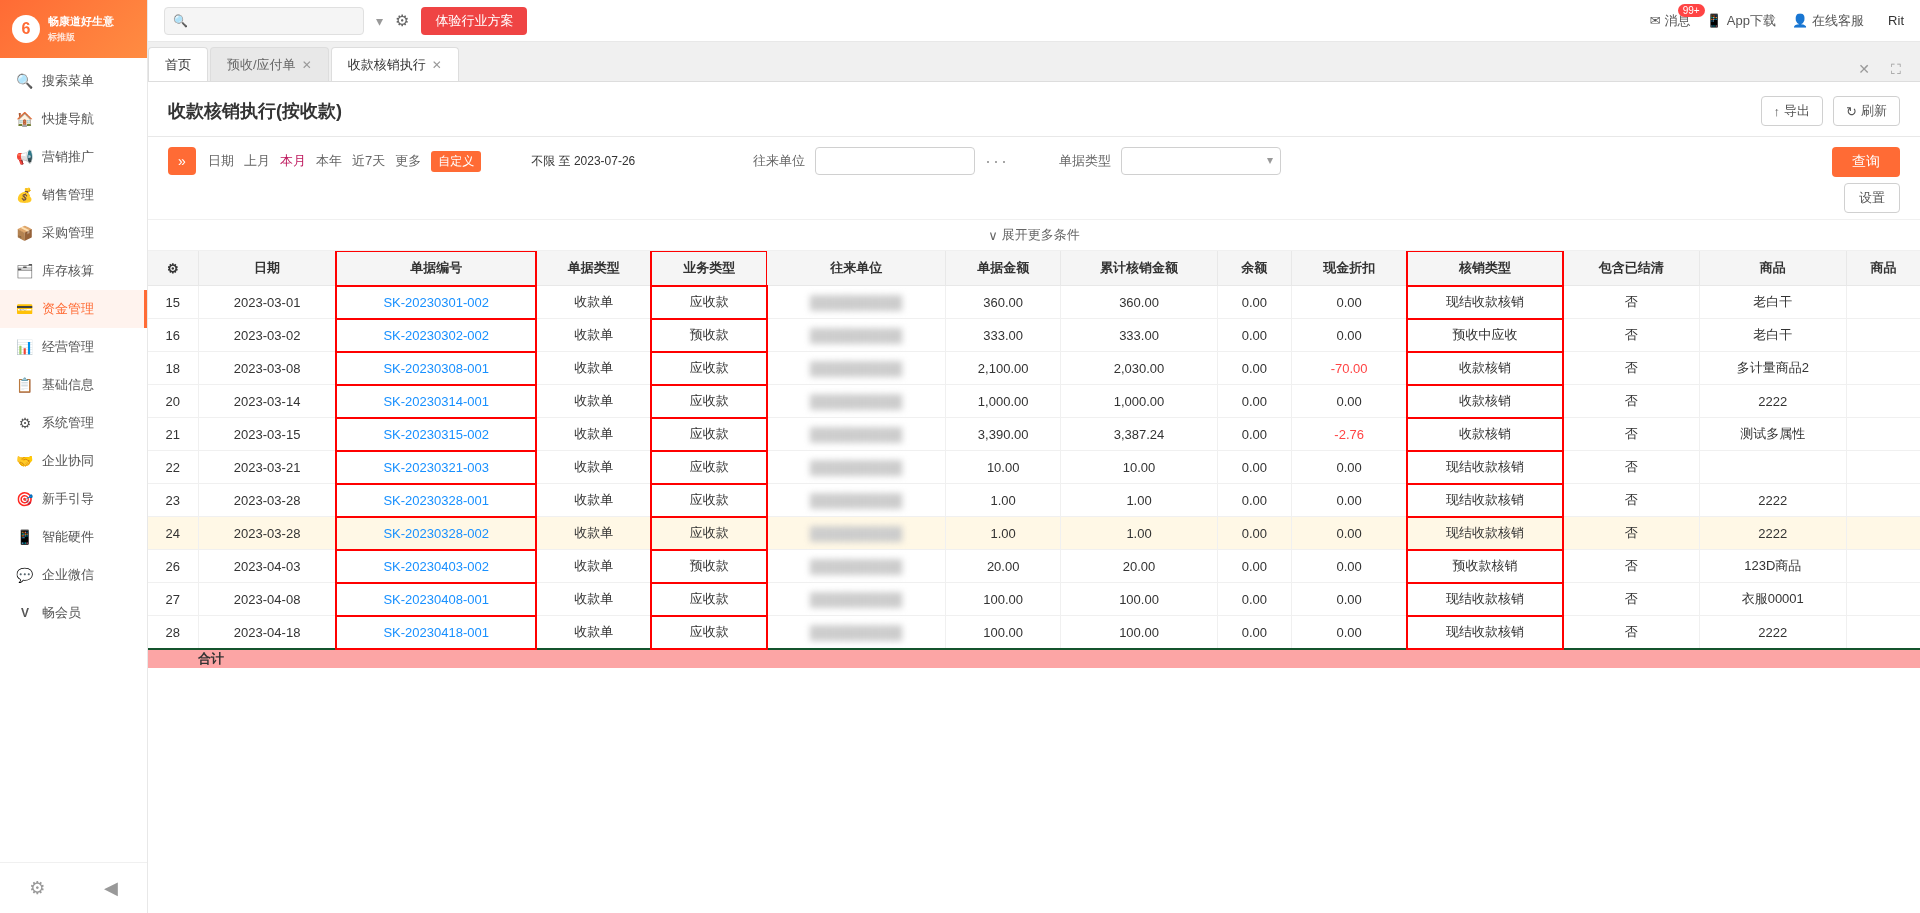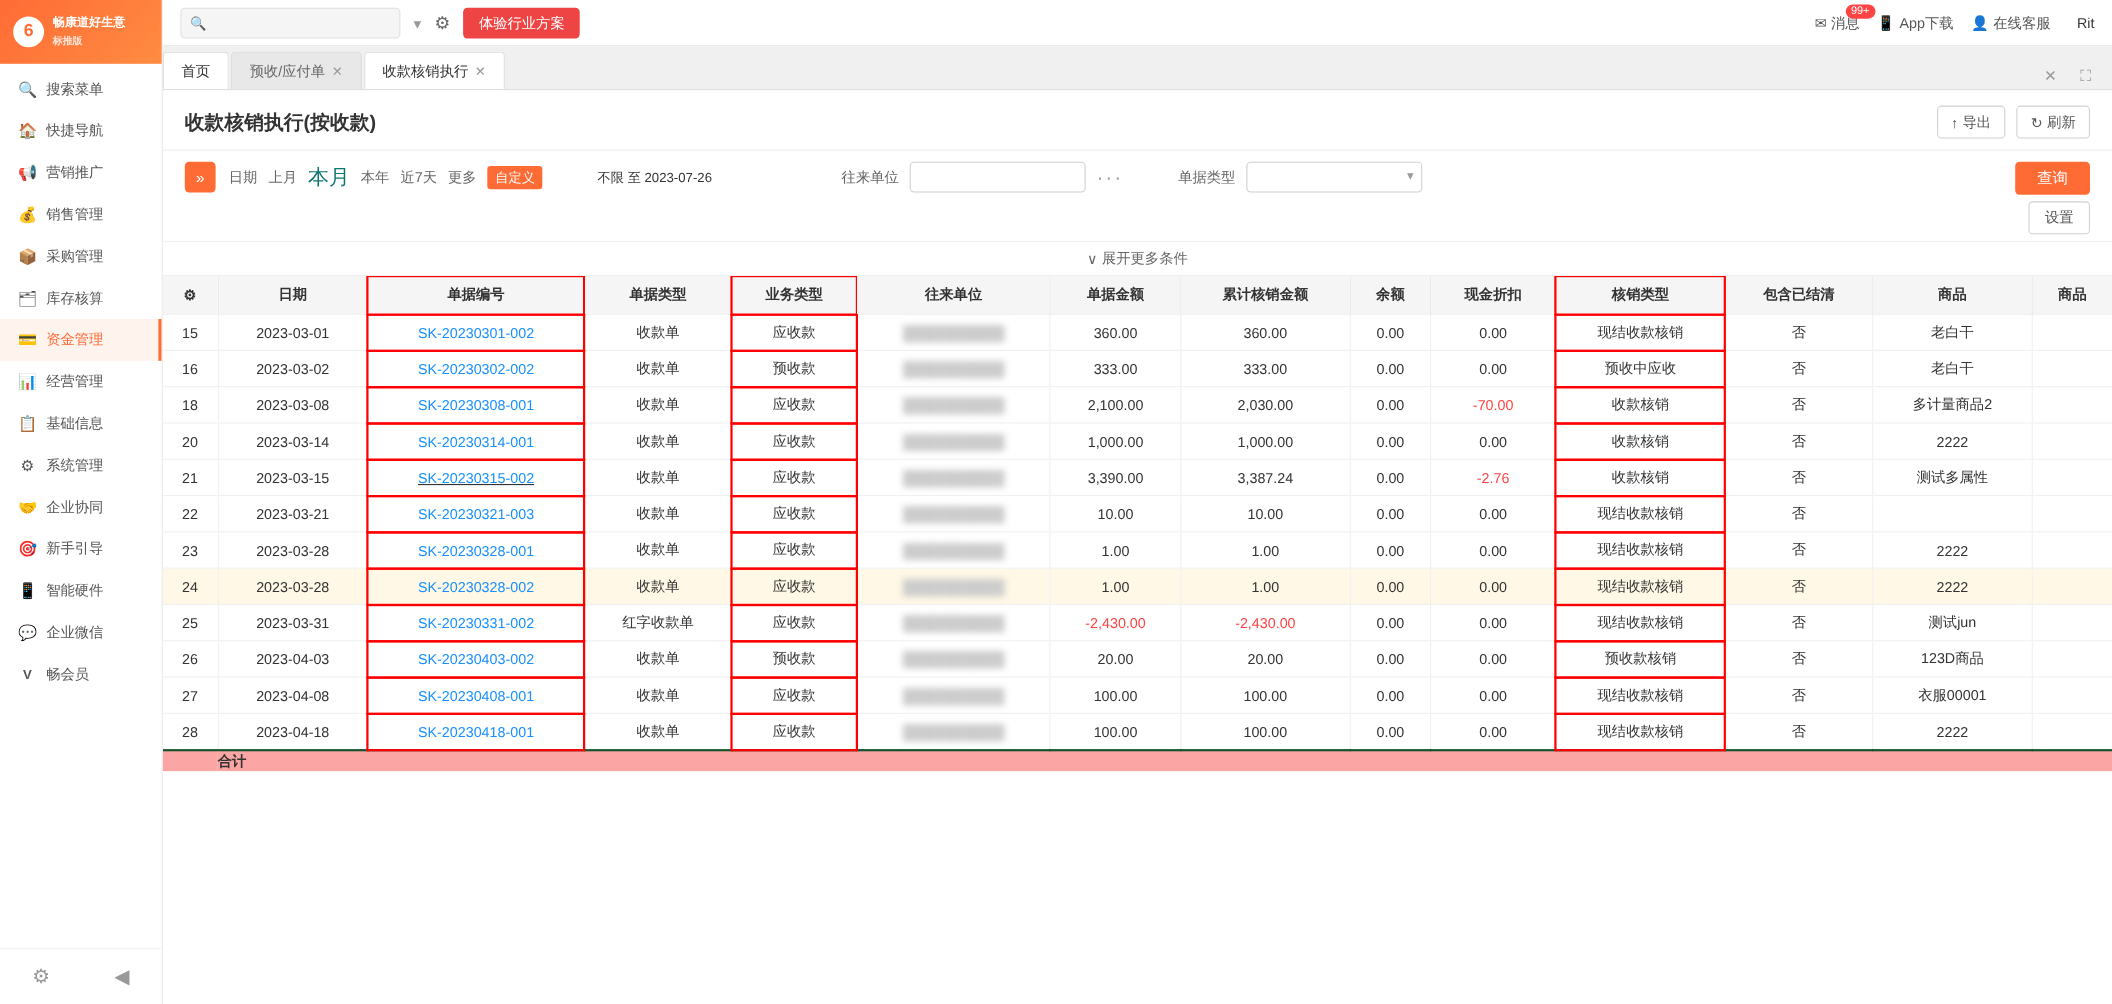--- a/index.html
+++ b/index.html
@@ -223,21 +223,21 @@
       </div>
     </div>
 
     <div style="background:#fff;padding:10px 20px 6px;border-bottom:1px solid #f0f0f0;">
       <div style="display:flex;align-items:flex-start;gap:12px;">
         <div class="filter-toggle">»</div>
         <div style="display:flex;flex-direction:column;gap:4px;">
           <div style="display:flex;align-items:center;gap:10px;flex-wrap:wrap;">
             <span style="color:#666;font-size:13px;">日期</span>
             <span style="color:#666;font-size:13px;cursor:pointer;">上月</span>
-            <span style="color:#0f766e;font-size:19px;cursor:pointer;">本月</span>
+            <span style="color:#be185d;font-size:13px;cursor:pointer;">本月</span>
             <span style="color:#666;font-size:13px;cursor:pointer;">本年</span>
             <span style="color:#666;font-size:13px;cursor:pointer;">近7天</span>
             <span style="color:#666;font-size:13px;cursor:pointer;">更多</span>
             <span style="background:#ff6b35;color:#fff;border-radius:3px;padding:2px 7px;font-size:12px;cursor:pointer;">自定义</span>
             <span style="margin-left:40px;font-size:12px;">不限 至 2023-07-26</span>
             &nbsp;&nbsp;&nbsp;&nbsp;&nbsp;&nbsp;&nbsp;&nbsp;&nbsp;&nbsp;&nbsp;&nbsp;&nbsp;&nbsp;&nbsp;&nbsp;
             <span style="color:#666;font-size:13px;margin-left:40px;">往来单位</span>
             <input type="text" style="width: 160px; height: 28px; border: 1px solid rgb(208, 208, 208); border-radius: 4px; padding: 0px 8px; font-size: 13px;">
             <span style="color:#999;font-size:18px;letter-spacing:2px;">···</span>
             <span style="color:#666;font-size:13px;margin-left:40px;">单据类型</span>
@@ -346,21 +346,21 @@
               <td>0.00</td>
               <td>0.00</td>
               <td style="outline: red solid 2px; outline-offset: -1px;">收款核销</td>
               <td>否</td>
               <td>2222</td>
               <td></td>
             </tr>
             <tr>
               <td>21</td>
               <td>2023-03-15</td>
-              <td style="outline: red solid 2px; outline-offset: -1px; text-decoration: underline;"><a href="#">SK-20230315-002</a></td>
+              <td style="outline: red solid 2px; outline-offset: -1px;"><a href="#">SK-20230315-002</a></td>
               <td>收款单</td>
               <td style="outline: red solid 2px; outline-offset: -1px;">应收款</td>
               <td style="filter: blur(3px); color: rgb(204, 204, 204); user-select: none;">██████████</td>
               <td>3,390.00</td>
               <td>3,387.24</td>
               <td>0.00</td>
               <td class="text-red">-2.76</td>
               <td style="outline: red solid 2px; outline-offset: -1px;">收款核销</td>
               <td>否</td>
               <td>测试多属性</td>
@@ -405,36 +405,20 @@
               <td>收款单</td>
               <td style="outline: red solid 2px; outline-offset: -1px;">应收款</td>
               <td style="filter: blur(3px); color: rgb(204, 204, 204); user-select: none;">██████████</td>
               <td>1.00</td>
               <td>1.00</td>
               <td>0.00</td>
               <td>0.00</td>
               <td style="outline: red solid 2px; outline-offset: -1px;">现结收款核销</td>
               <td>否</td>
               <td>2222</td>
-              <td></td>
-            </tr>
-            <tr>
-              <td>25</td>
-              <td>2023-03-31</td>
-              <td style="outline: red solid 2px; outline-offset: -1px;"><a href="#">SK-20230331-002</a></td>
-              <td>红字收款单</td>
-              <td style="outline: red solid 2px; outline-offset: -1px;">应收款</td>
-              <td style="filter: blur(3px); color: rgb(204, 204, 204); user-select: none;">██████████</td>
-              <td class="text-red">-2,430.00</td>
-              <td class="text-red">-2,430.00</td>
-              <td>0.00</td>
-              <td>0.00</td>
-              <td style="outline: red solid 2px; outline-offset: -1px;">现结收款核销</td>
-              <td>否</td>
-              <td>测试jun</td>
               <td></td>
             </tr>
             <tr>
               <td>26</td>
               <td>2023-04-03</td>
               <td style="outline: red solid 2px; outline-offset: -1px;"><a href="#">SK-20230403-002</a></td>
               <td>收款单</td>
               <td style="outline: red solid 2px; outline-offset: -1px;">预收款</td>
               <td style="filter: blur(3px); color: rgb(204, 204, 204); user-select: none;">██████████</td>
               <td>20.00</td>

